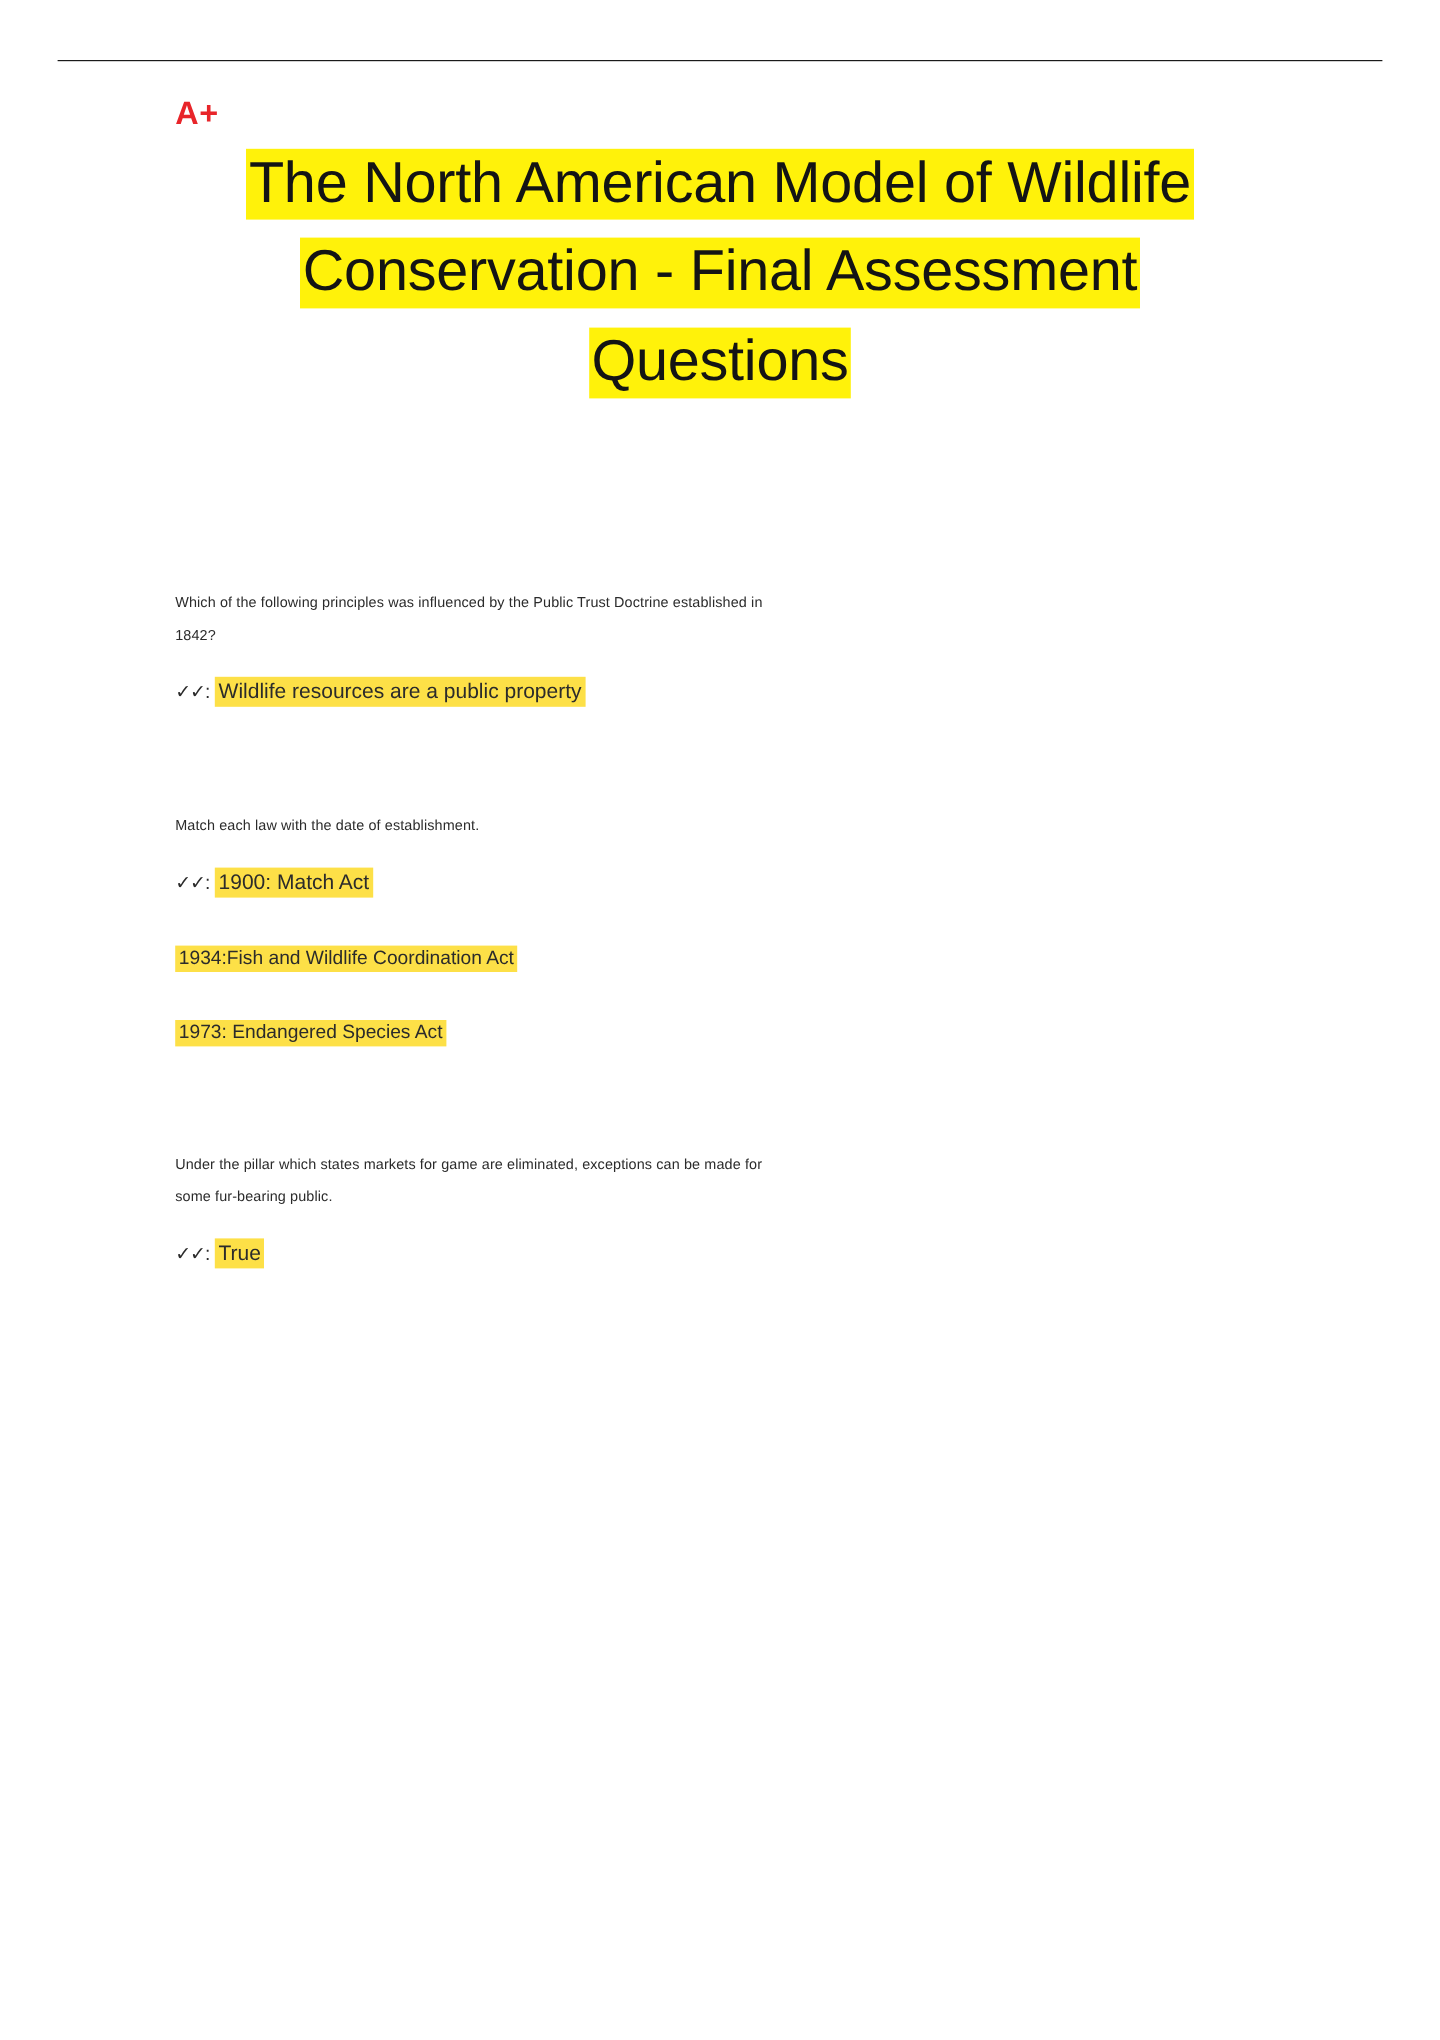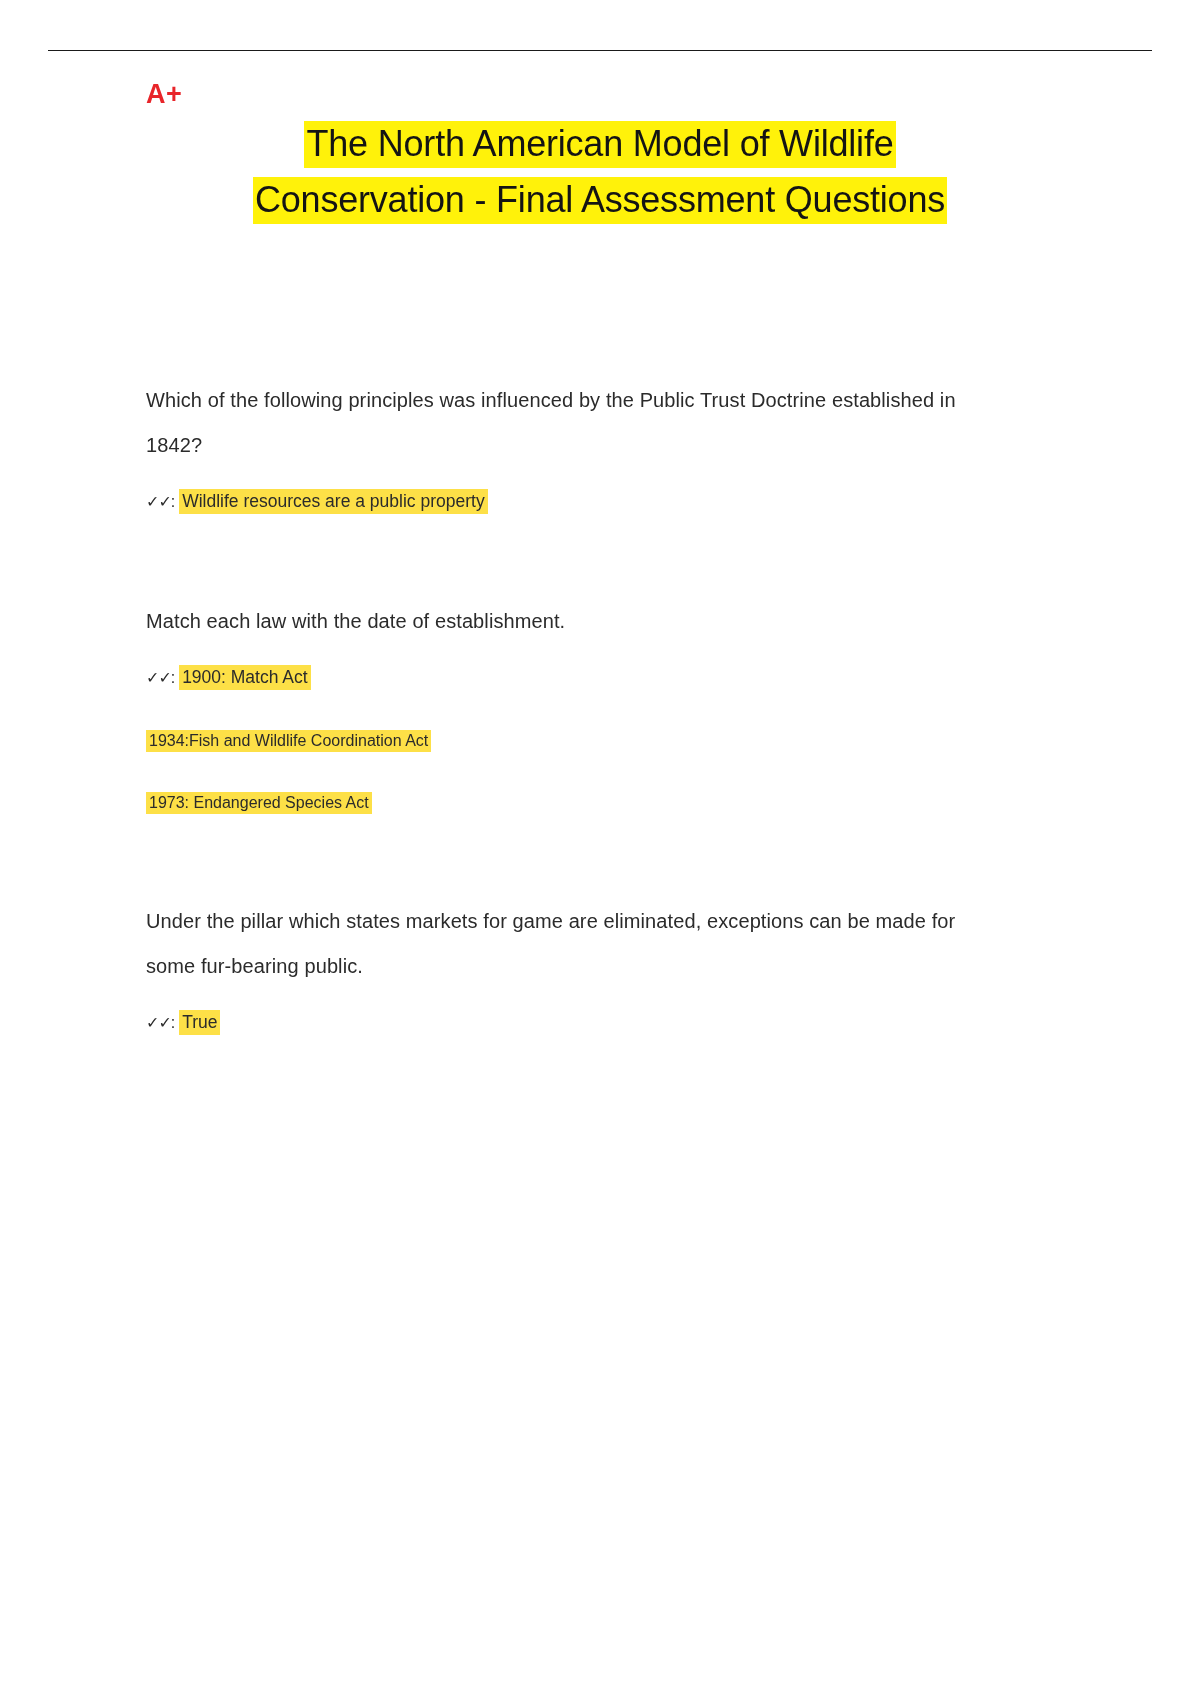--- a/index.html
+++ b/index.html
@@ -34,39 +34,39 @@
   .grade-mark {
     color: #e8252a;
     font-size: 27px;
     font-weight: 700;
     letter-spacing: 0.5px;
     margin-top: 28px;
     margin-bottom: 6px;
   }
   .doc-title {
     text-align: center;
-    font-size: 36px;
+    font-size: 48px;
     line-height: 1.55;
     font-weight: 400;
     color: #141414;
     margin: 6px 0 0 0;
     letter-spacing: -0.2px;
   }
   .doc-title .hl {
     background: #fff20a;
     padding: 2px 2px 4px 2px;
     box-decoration-break: clone;
     -webkit-box-decoration-break: clone;
   }
   .spacer-1 { height: 150px; }
   .qblock {
     margin-bottom: 16px;
   }
   .qtext {
-    font-size: 20px;
+    font-size: 12px;
     line-height: 2.25;
     color: #2b2b2b;
     letter-spacing: 0.1px;
     margin: 0;
   }
   .ansline {
     font-size: 17.5px;
     line-height: 2.25;
     margin: 14px 0 0 0;
     color: #2b2b2b;

